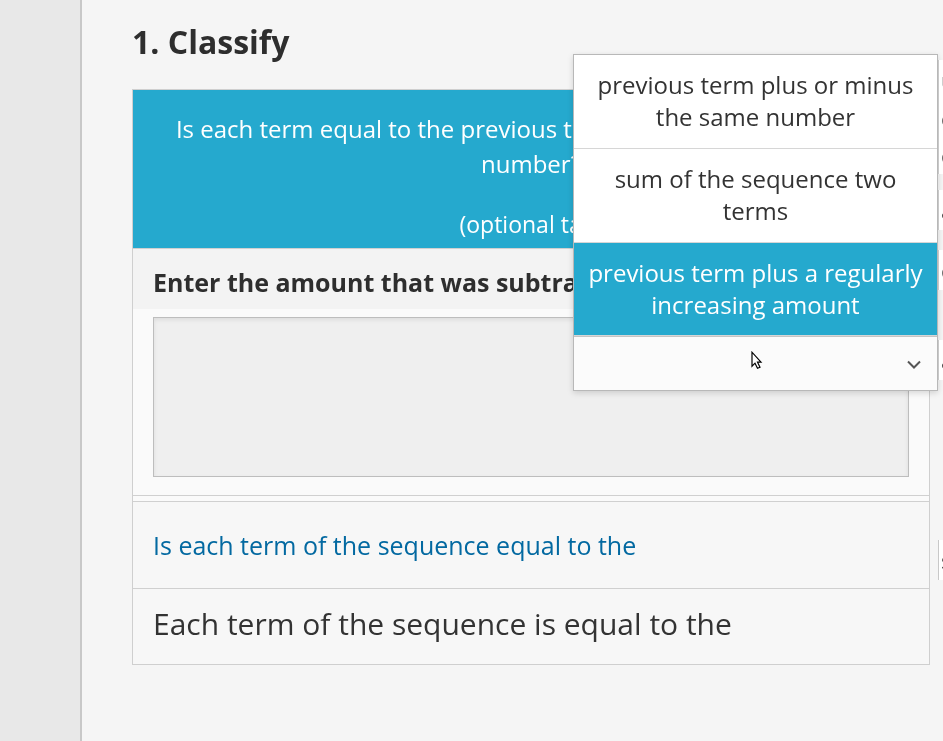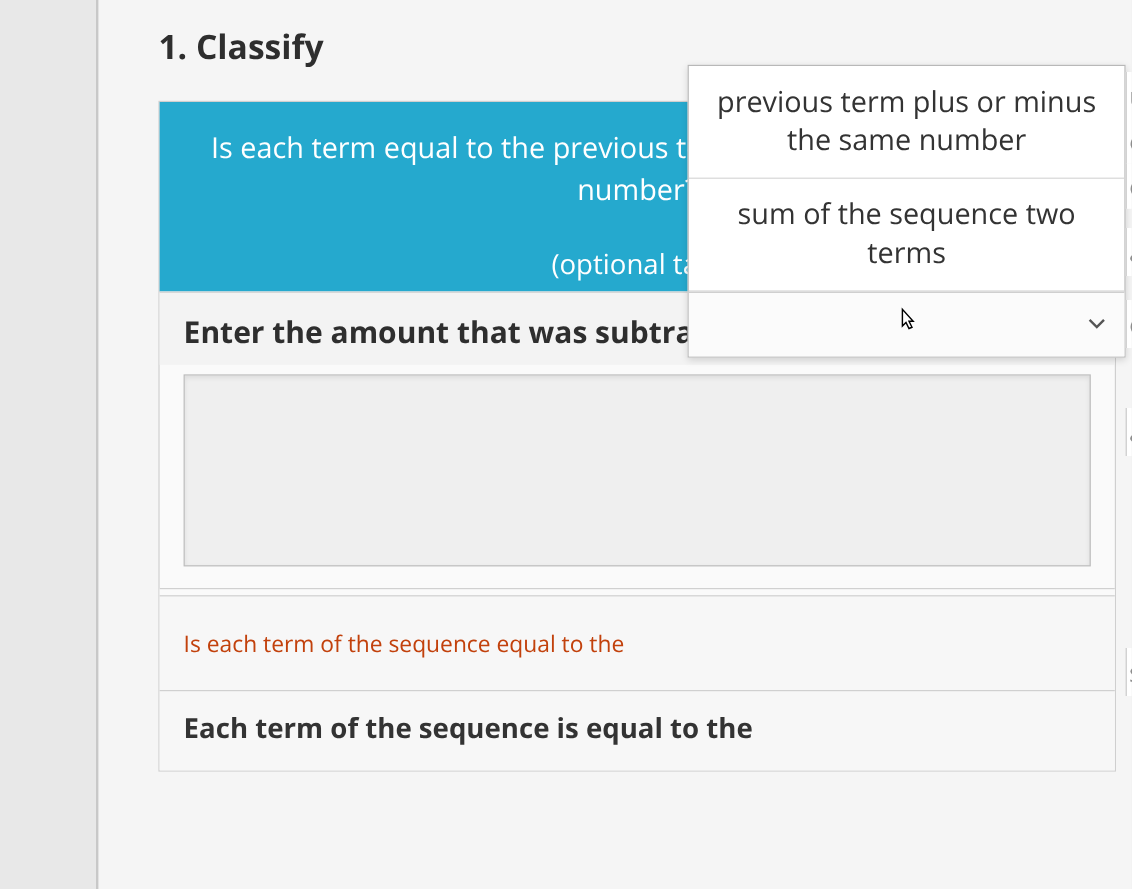--- a/index.html
+++ b/index.html
@@ -14,21 +14,21 @@
     position: absolute;
     left: 80px;
     top: 0;
     width: 880px;
     background: #f5f5f5;
     border-left: 2px solid #c8c8c8;
     min-height: 741px;
     padding: 20px 30px 30px 50px;
   }
   .heading {
-    font-size: 28px;
+    font-size: 32px;
     font-weight: 700;
     color: #2e2e2e;
     margin-bottom: 26px;
   }
   .card {
     border: 1px solid #cfcfcf;
     background: #fafafa;
   }
   .teal-block {
     background: #25a9ce;
@@ -58,33 +58,32 @@
     background: #efefef;
     border: 1px solid #bdbdbd;
     box-shadow: inset 0 2px 4px rgba(0,0,0,0.08);
   }
   .divider {
     height: 6px;
     border-top: 1px solid #d0d0d0;
     background: #fafafa;
   }
   .row-q {
-    font-size: 19px;
-    color: #c2410c;
+    font-size: 25px;
+    color: #0369a1;
     padding: 26px 20px;
     border-top: 1px solid #d0d0d0;
     background: #f7f7f7;
   }
   .row-q2 {
-    font-size: 23px;
+    font-size: 30px;
     color: #333;
     padding: 14px 20px 20px 20px;
     border-top: 1px solid #d0d0d0;
     background: #f7f7f7;
-    font-weight: bold;
   }
 
   
   .dropdown {
     position: absolute;
     left: 573px;
     top: 54px;
     width: 365px;
     background: #ffffff;
     border: 1px solid #b8b8b8;
@@ -160,20 +159,21 @@
     <div class="divider"></div>
 
     <div class="row-q">Is each term of the sequence equal to the</div>
     <div class="row-q2">Each term of the sequence is equal to the</div>
   </div>
 </div>
 
 <div class="dropdown">
   <div class="dd-option">previous term plus or minus the same number</div>
   <div class="dd-option">sum of the sequence two terms</div>
+  <div class="dd-option highlight">previous term plus a regularly increasing amount</div>
   <div class="dd-current">
     <span class="cursor">
       <svg width="20" height="24" viewBox="0 0 20 24">
         <path d="M6 2 L6 16 L9 13 L11.5 18 L14 17 L11.5 12 L15 12 Z" fill="#fff" stroke="#000" stroke-width="1.2"></path>
       </svg>
     </span>
     <span class="dd-chevron">
       <svg width="18" height="18" viewBox="0 0 18 18">
           <path d="M3 6 L9 12 L15 6" fill="none" stroke="#555" stroke-width="2"></path>
         </svg>

